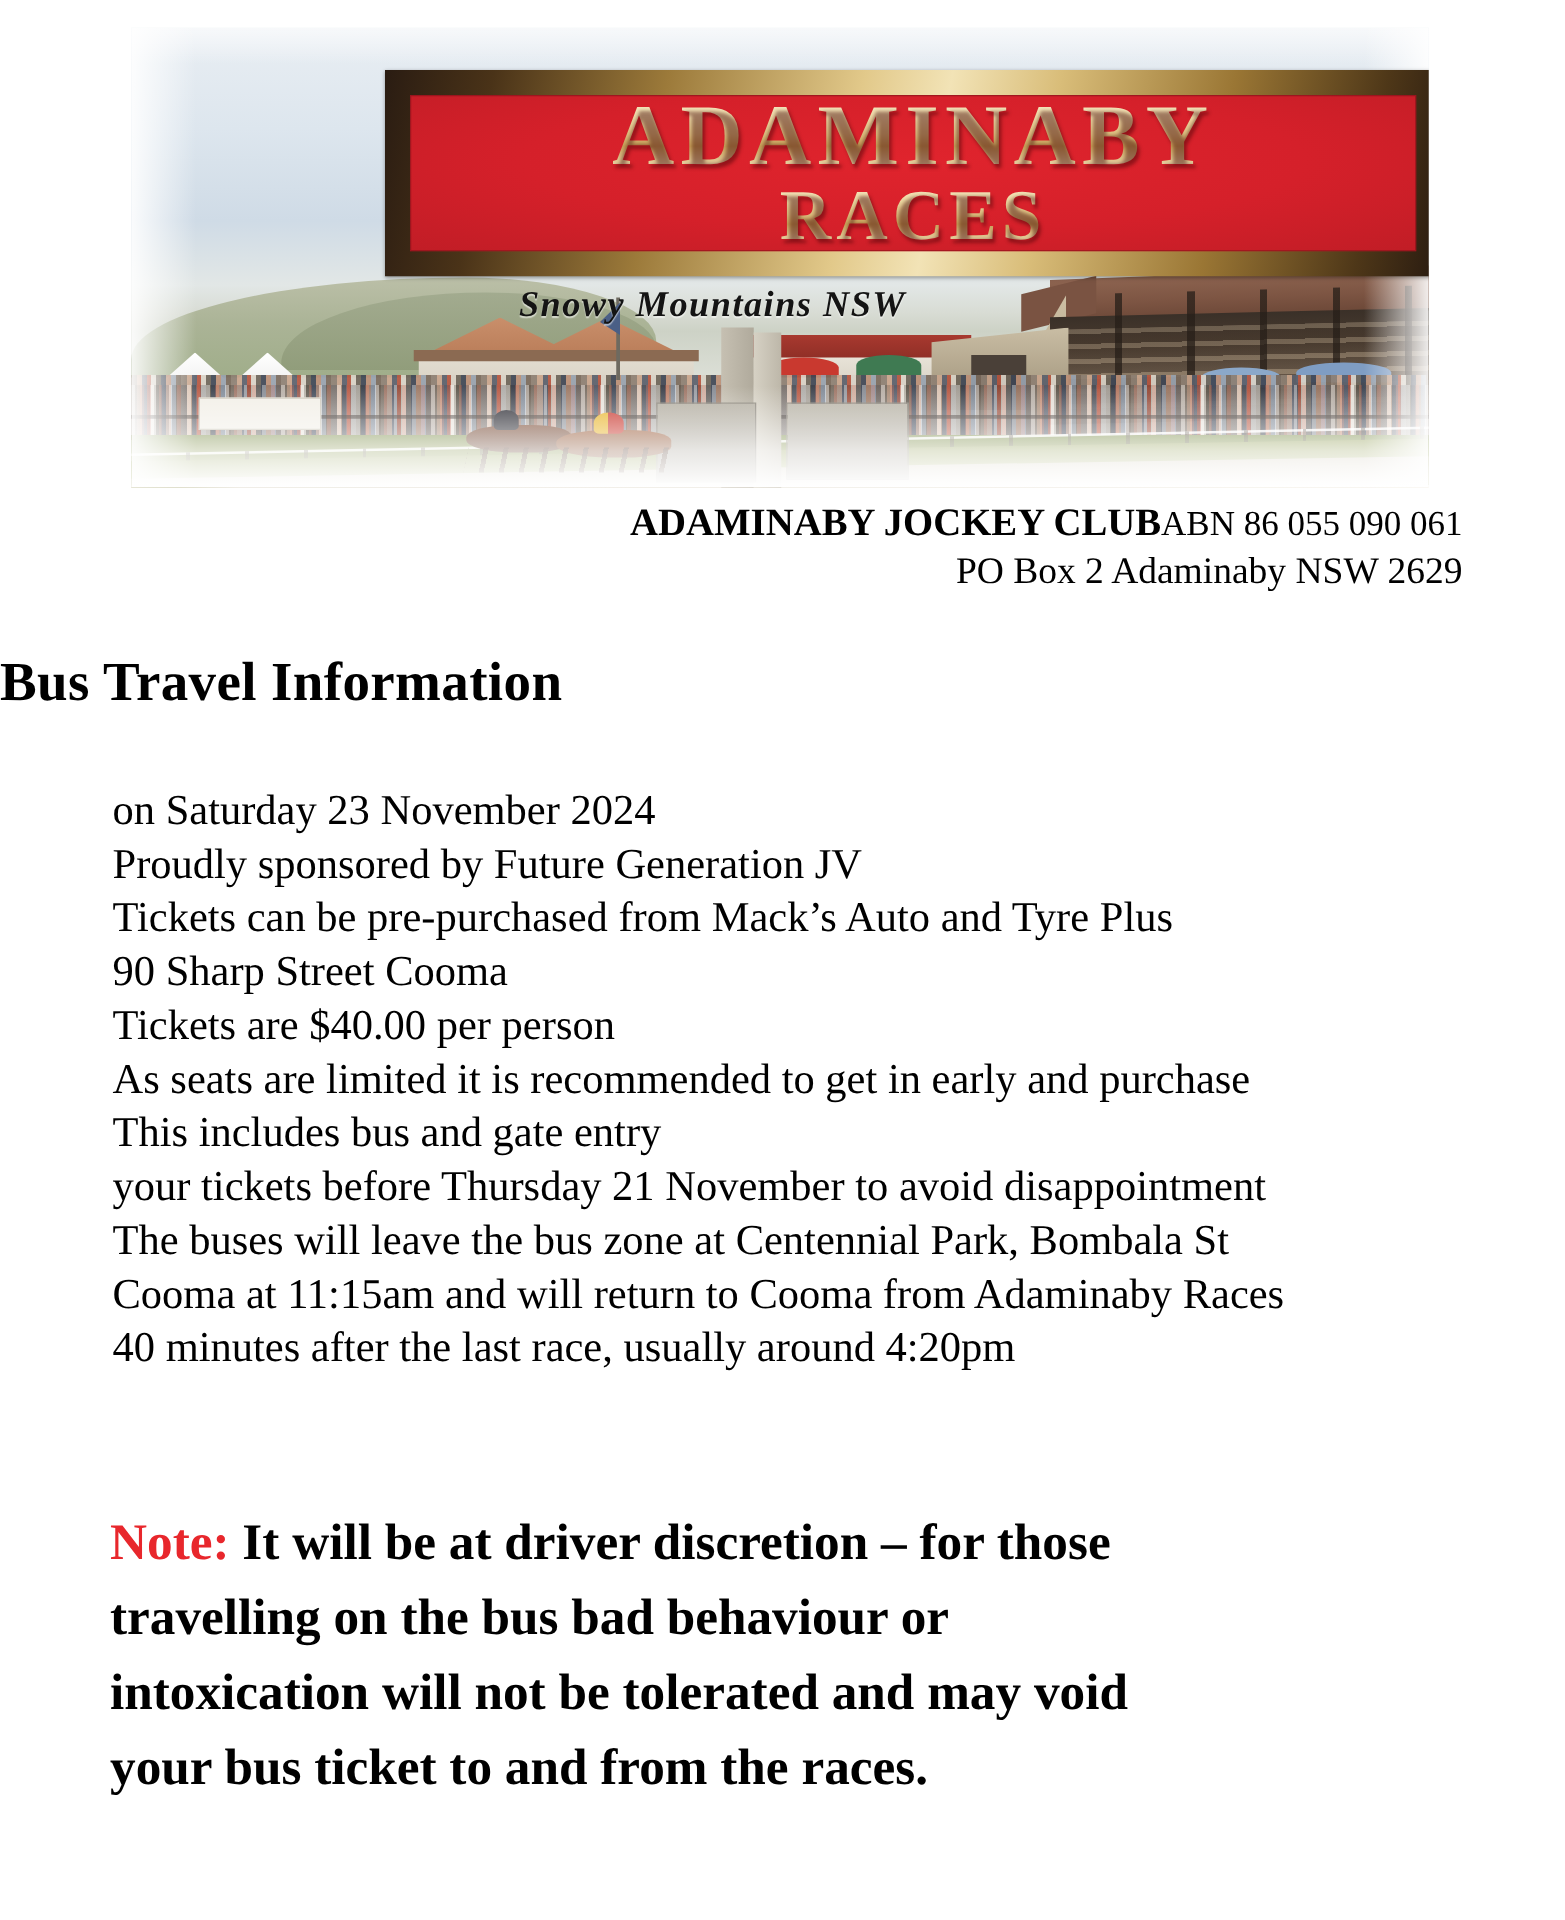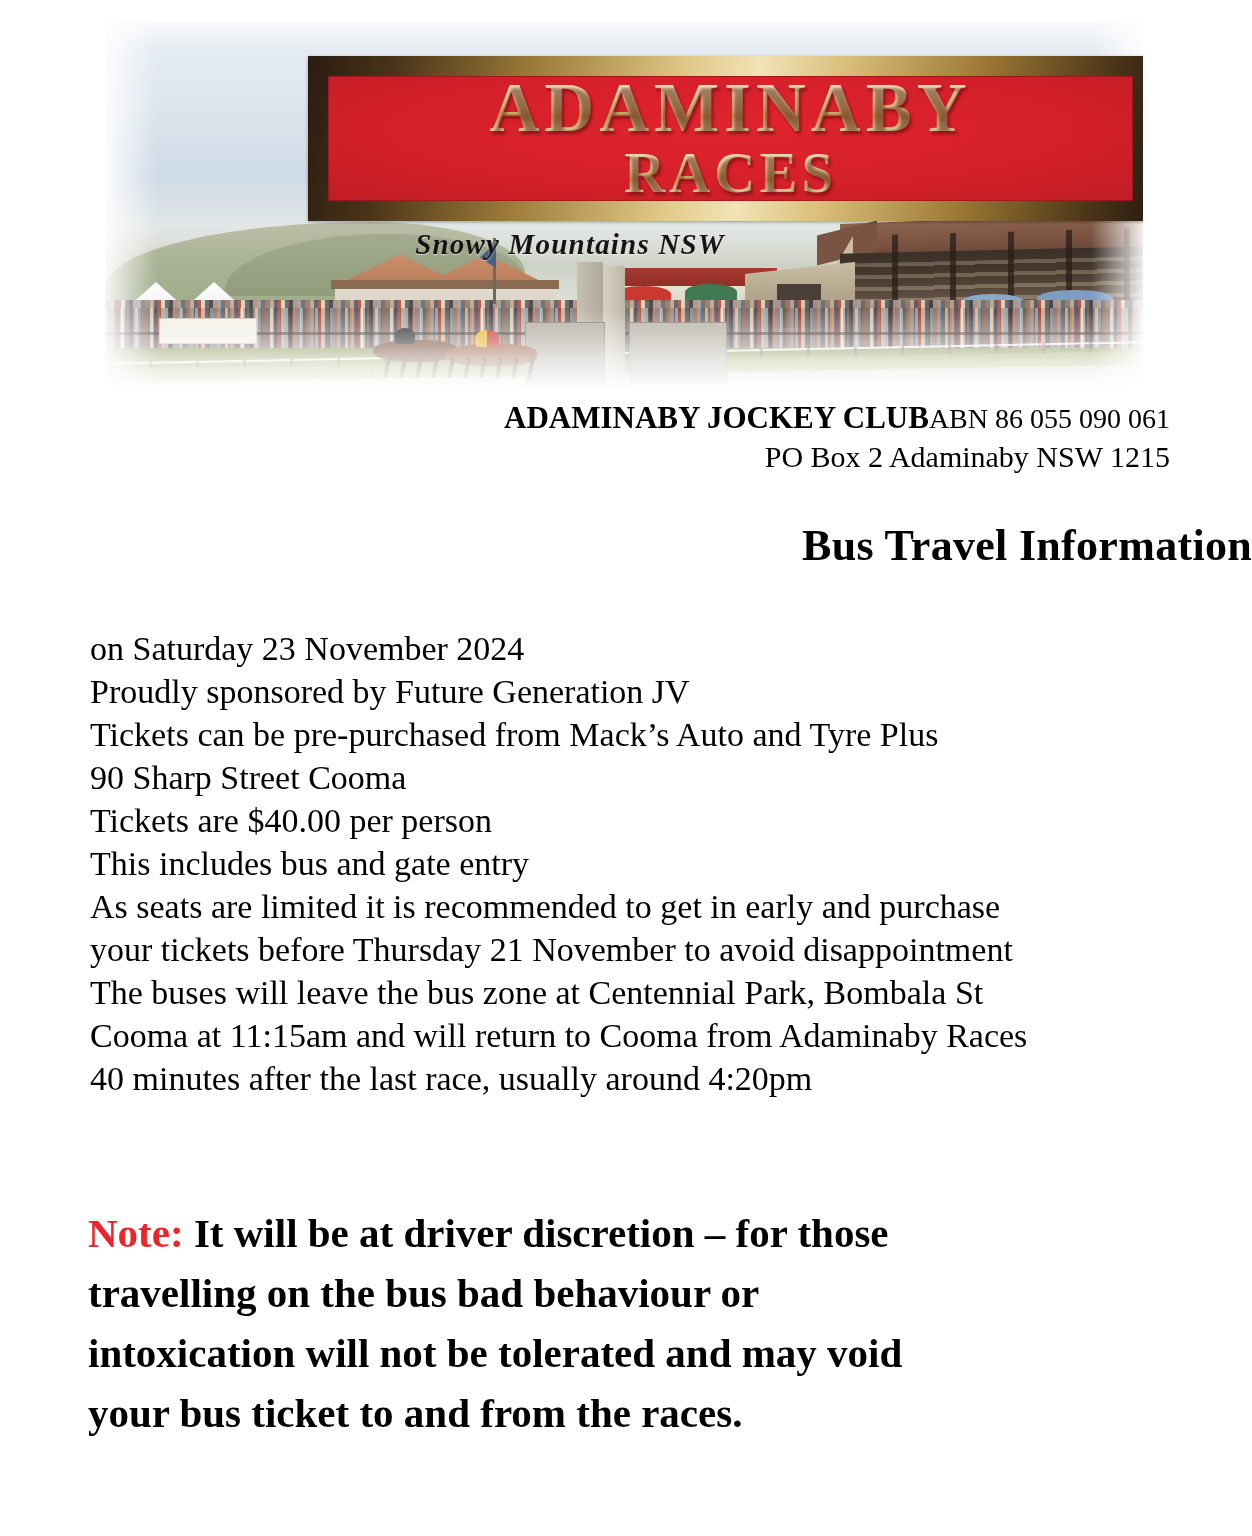--- a/index.html
+++ b/index.html
@@ -478,21 +478,21 @@
   .club-name { font-weight: bold; font-size: 31px; }
   .club-abn  { font-weight: normal; font-size: 28px; }
   .club-line2 { font-size: 30px; white-space: nowrap; }
 
   
   .doc-title {
     position: absolute;
     left: 0;
     top: 520px;
     width: 1252px;
-    text-align: right;
+    text-align: left;
     font-size: 44px;
     font-weight: bold;
     letter-spacing: .3px;
   }
 
   
   .body-block {
     position: absolute;
     left: 90px;
     top: 627px;
@@ -587,33 +587,33 @@
     </div>
   </div>
 
   <div class="tagline">Snowy Mountains NSW</div>
 </div>
 
 <div class="club-block">
   <div class="club-line1">
     <span class="club-name">ADAMINABY JOCKEY CLUB</span><span class="club-abn">ABN 86 055 090 061</span>
   </div>
-  <div class="club-line2">PO Box 2 Adaminaby NSW 1215</div>
+  <div class="club-line2">PO Box 2 Adaminaby NSW 2629</div>
 </div>
 
 <div class="doc-title">Bus Travel Information</div>
 
 <div class="body-block">
   <div class="body-line">on Saturday 23 November 2024</div>
   <div class="body-line">Proudly sponsored by Future Generation JV</div>
   <div class="body-line">Tickets can be pre-purchased from Mack’s Auto and Tyre Plus</div>
   <div class="body-line">90 Sharp Street Cooma</div>
   <div class="body-line">Tickets are $40.00 per person</div>
+  <div class="body-line">As seats are limited it is recommended to get in early and purchase</div>
   <div class="body-line">This includes bus and gate entry</div>
-  <div class="body-line">As seats are limited it is recommended to get in early and purchase</div>
   <div class="body-line">your tickets before Thursday 21 November to avoid disappointment</div>
   <div class="body-line">The buses will leave the bus zone at Centennial Park, Bombala St</div>
   <div class="body-line">Cooma at 11:15am and will return to Cooma from Adaminaby Races</div>
   <div class="body-line">40 minutes after the last race, usually around 4:20pm</div>
 </div>
 
 <div class="note-block">
   <div class="note-line">
     <span class="note-label">Note:</span>
     <span>It will be at driver discretion – for those</span>

